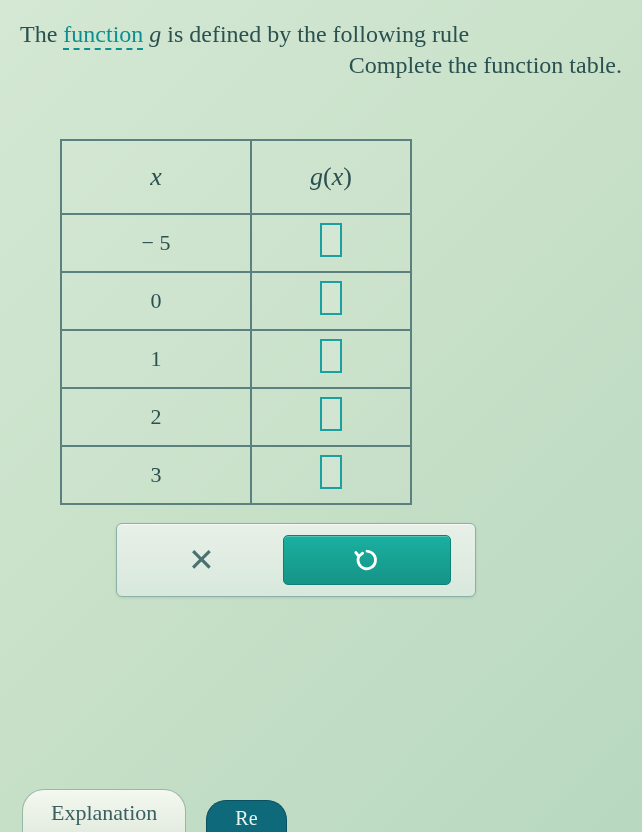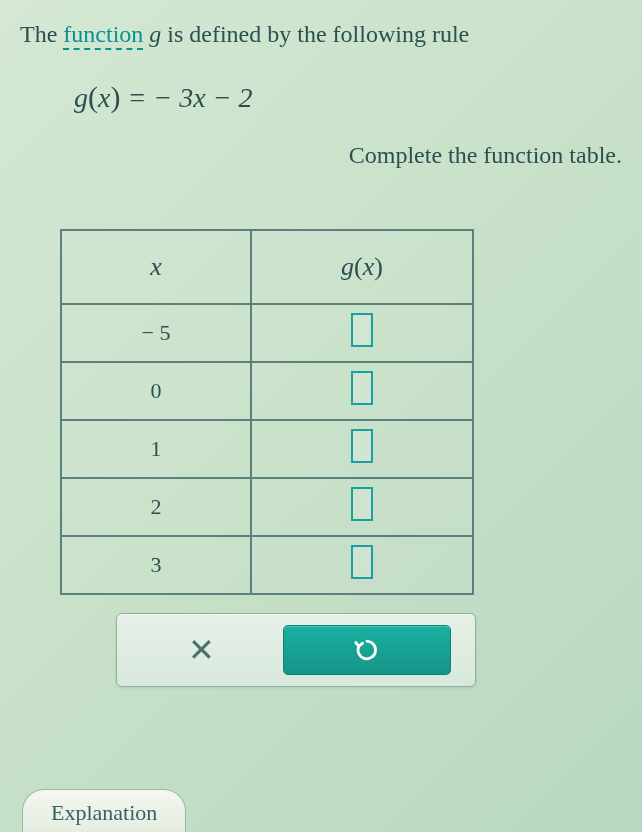--- a/index.html
+++ b/index.html
@@ -63,21 +63,21 @@
       font-size: 26px;
       color: #2a5050;
     }
     table.func td {
       height: 58px;
       font-size: 22px;
       color: #2a5050;
       font-family: 'Times New Roman', serif;
     }
     .col-x { width: 190px; }
-    .col-gx { width: 222px; }
+    .col-gx { width: 160px; }
     .answer-box {
       display: inline-block;
       width: 22px;
       height: 34px;
       border: 2px solid #1aa0a0;
       background: rgba(255,255,255,0.15);
     }
     .toolbar {
       margin: 18px 0 0 56px;
       width: 360px;
@@ -146,23 +146,20 @@
     }
   </style>
 </head>
 <body>
 
 <div class="content">
   <p class="intro">
     <span>The </span><span class="function-link">function</span><span> </span><span class="italic-var">g</span><span> is defined by the following rule</span>
   </p>
 
-  <div class="equation">
-    <span>g</span><span class="paren">(</span><span>x</span><span class="paren">)</span><span> = </span><span>− 3x − 2</span>
-  </div>
 
   <p class="instruction">Complete the function table.</p>
 
   <div class="table-wrap">
     <table class="func">
       <thead>
         <tr>
           <th class="col-x">x</th>
           <th class="col-gx">
             <span>g</span><span class="paren" style="font-style:normal">(</span><span>x</span><span class="paren" style="font-style:normal">)</span>
@@ -200,13 +197,14 @@
           <path d="M12 5 A7 7 0 1 1 5.5 9" fill="none" stroke="#ffffff" stroke-width="2.2" stroke-linecap="round"></path>
           <path d="M3 6 L5.5 9 L8.5 6.5" fill="none" stroke="#ffffff" stroke-width="2.2" stroke-linecap="round" stroke-linejoin="round"></path>
         </svg>
       </div>
     </div>
   </div>
 </div>
 
 <div class="bottom-bar">
   <div class="explain-btn">Explanation</div>
+  <div class="pill-btn">Re</div>
 </div>
 
 </body></html>

